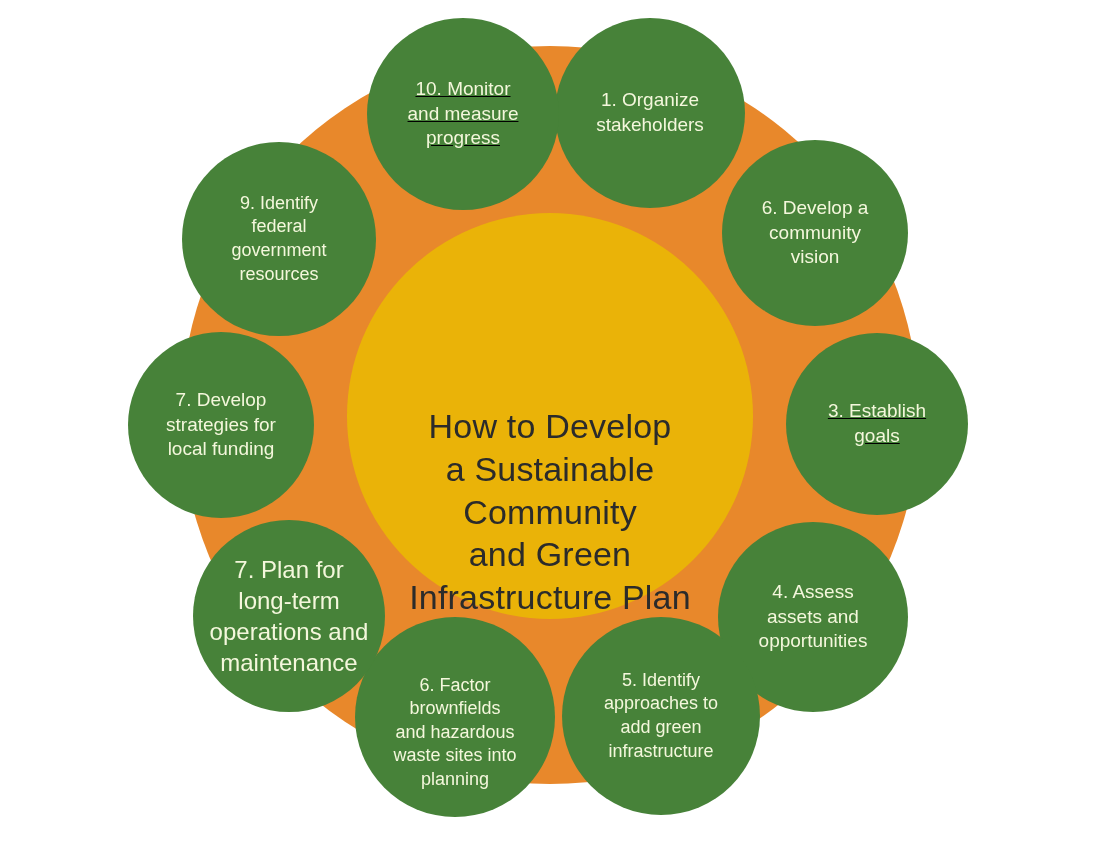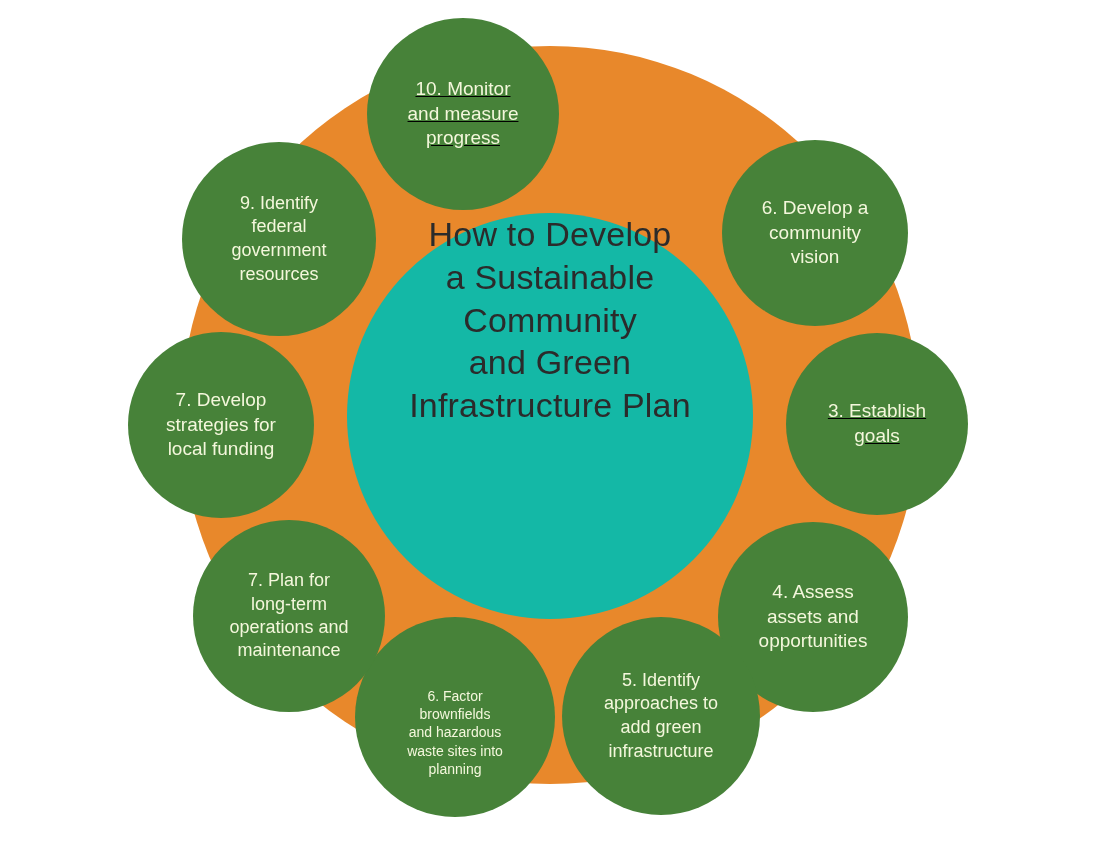--- a/index.html
+++ b/index.html
@@ -34,23 +34,23 @@
   }
 
   
   .center-disc {
     position: absolute;
     left: 347px;
     top: 213px;
     width: 406px;
     height: 406px;
     border-radius: 50%;
-    background: #14b8a6;
+    background: #eab308;
     display: flex;
-    align-items: flex-start;
+    align-items: flex-end;
     justify-content: center;
   }
 
   .center-title {
     color: #2B2B2B;
     font-family: "Liberation Sans", sans-serif;
     font-size: 34px;
     font-weight: 300;
     line-height: 1.26;
     text-align: center;
@@ -88,22 +88,22 @@
   .step-5  { left: 562px; top: 617px; width: 198px; height: 198px; }
   .step-6  { left: 355px; top: 617px; width: 200px; height: 200px; }
   .step-7  { left: 193px; top: 520px; width: 192px; height: 192px; }
   .step-8  { left: 128px; top: 332px; width: 186px; height: 186px; }
   .step-9  { left: 182px; top: 142px; width: 194px; height: 194px; }
   .step-10 { left: 367px; top: 18px;  width: 192px; height: 192px; text-decoration: underline; }
 
   .step-3 .step-label,
   .step-1 .step-label,
   .step-2 .step-label { font-size: 19px; }
-  .step-6 .step-label { font-size: 14px; line-height: 1.30; margin-top: 31px; }
-  .step-7 .step-label { font-size: 18px; line-height: 1.30; }
+  .step-6 .step-label { font-size: 18px; line-height: 1.30; margin-top: 31px; }
+  .step-7 .step-label { font-size: 24px; line-height: 1.30; }
   .step-5 .step-label { font-size: 18px; line-height: 1.32; }
   .step-9 .step-label { font-size: 18px; }
 
   
   .footer-ghost {
     position: absolute;
     left: 140px;
     top: 812px;
     width: 830px;
     text-align: center;
@@ -121,20 +121,24 @@
   <div class="orange-disc"></div>
 
   <div class="center-disc">
     <div class="center-title">How to Develop
 a Sustainable
 Community
 and Green
 Infrastructure Plan</div>
   </div>
 
+  <div class="step step-1">
+    <div class="step-label">1. Organize
+stakeholders</div>
+  </div>
 
   <div class="step step-2">
     <div class="step-label">6. Develop a
 community
 vision</div>
   </div>
 
   <div class="step step-3">
     <div class="step-label">3. Establish
 goals</div>

